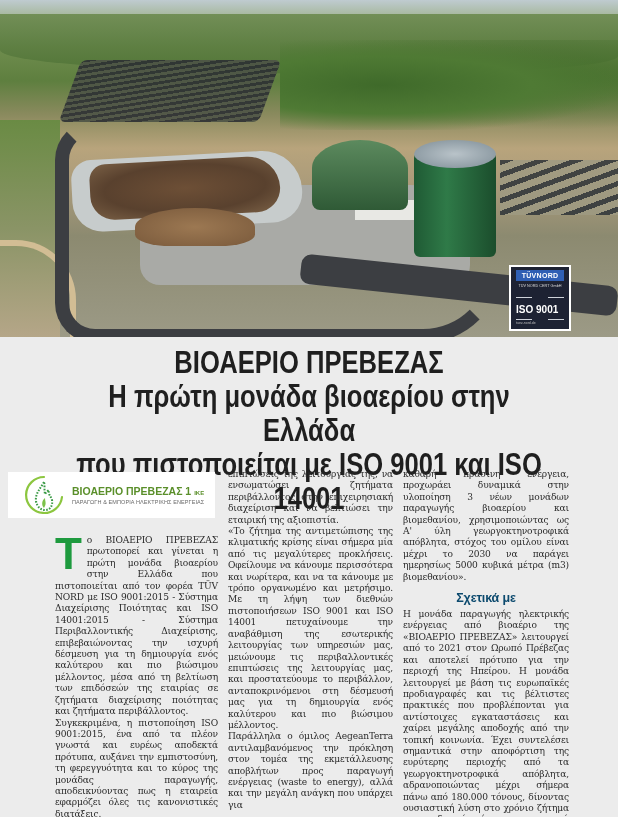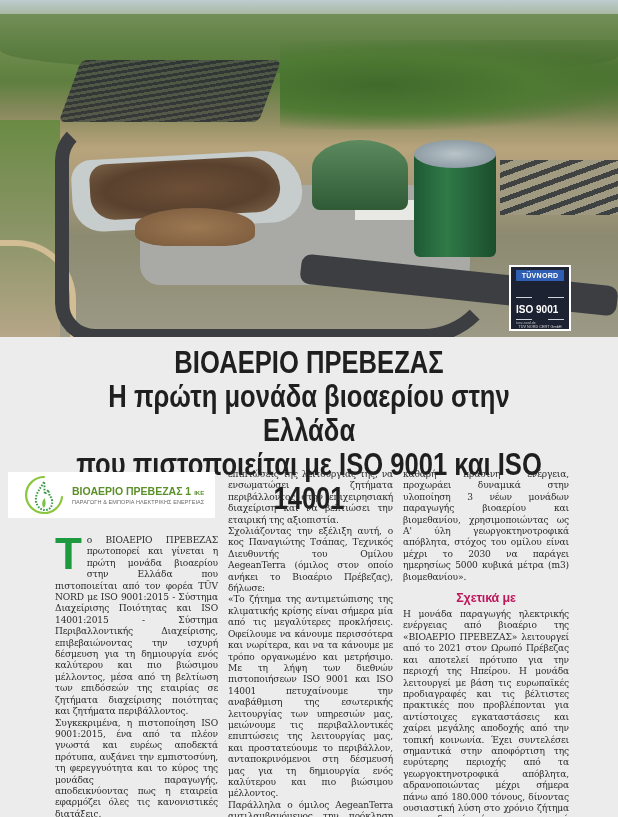--- a/index.html
+++ b/index.html
@@ -36,21 +36,21 @@
   .photo .dome { position:absolute; left:312px; top:140px; width:96px; height:70px; background: linear-gradient(180deg,#5c8a5e,#2f5a36); border-radius: 50% 50% 8px 8px / 40% 40% 8px 8px; }
   .photo .tank { position:absolute; left:414px; top:152px; width:82px; height:105px; background: linear-gradient(90deg,#1f5a34,#2f7a48 40%,#1b4d2c); border-radius: 6px; }
   .photo .tank-top { position:absolute; left:414px; top:140px; width:82px; height:28px; background: radial-gradient(ellipse,#b9c3c9,#7e8d96); border-radius: 50%; }
   .photo .bldg { position:absolute; left:355px; top:200px; width:70px; height:20px; background:#e8e8e4; }
   .photo .green-strip { position:absolute; left:0; top:120px; width:60px; height:217px; background: linear-gradient(180deg,#6a8b44,#8a9466 50%,#b5a688); }
   .photo .dirt { position:absolute; left:0; top:240px; width:70px; height:97px; border: 6px solid #d2bd94; border-left:none; border-bottom:none; border-radius: 0 60px 0 0; }
   .badges { position:absolute; right:47px; top:265px; display:flex; gap:6px; }
   .badge {
     width: 62px; height: 66px; background:#1d2233; border:2px solid #fff; box-sizing:border-box;
     display:flex; flex-direction:column; align-items:center; position:relative;
-    font-family: "Liberation Sans", sans-serif; color:#fff;justify-content:space-between;
+    font-family: "Liberation Sans", sans-serif; color:#fff;
   }
   .badge .brand { margin-top:3px; background:#2f5fb4; font-size:7px; font-weight:bold; padding:2px 6px; letter-spacing:.3px; }
   .badge .sub { font-size:3.8px; margin-top:3px; color:#d8d8d8; white-space:nowrap; }
   .badge .line { position:absolute; height:1px; background:#cfd3da; width:16px; }
   .badge .iso { position:absolute; left:5px; top:37px; font-size:10px; font-weight:bold; white-space:nowrap; }
   .badge .url { position:absolute; left:5px; bottom:4px; font-size:3.5px; color:#bbb; }
 
   
   .headline {
     position:absolute; left:0; top:345px; width:618px; text-align:center;
@@ -78,21 +78,21 @@
   }
   .col p { margin:0; text-indent:0; }
   .col1 { left:55px; top:535px; width:163px; }
   .col2 { left:228px; top:469px; width:165px; }
   .col3 { left:403px; top:469px; width:166px; }
   .dropcap {
     float:left; font-family:"Liberation Sans", sans-serif; font-weight:bold; color:#1e9a3e;
     font-size:44px; line-height:36px; margin:1px 5px 0 0; height:40px;
   }
   .subhead {
-    text-align:center; font-family:"Liberation Sans", sans-serif; font-weight:bold; color:#be185d;
+    text-align:center; font-family:"Liberation Sans", sans-serif; font-weight:bold; color:#0c4a6e;
     font-size:12.5px; line-height:13px; margin:9px 0 4px 0;
   }
 </style>
 </head>
 <body>
 
 <div class="photo">
   <div class="hills"></div>
   <div class="forest"></div>
   <div class="solar1"></div>
@@ -146,21 +146,20 @@
 
 <div class="col col1">
   <span class="dropcap">Τ</span>
   <p>ο ΒΙΟΑΕΡΙΟ ΠΡΕΒΕΖΑΣ πρωτοπορεί και γίνεται η πρώτη μονάδα βιοαερίου στην Ελλάδα που πιστοποιείται από τον φορέα TÜV NORD με ISO 9001:2015 - Σύστημα Διαχείρισης Ποιότητας και ISO 14001:2015 - Σύστημα Περιβαλλοντικής Διαχείρισης, επιβεβαιώνοντας την ισχυρή δέσμευση για τη δημιουργία ενός καλύτερου και πιο βιώσιμου μέλλοντος, μέσα από τη βελτίωση των επιδόσεών της εταιρίας σε ζητήματα διαχείρισης ποιότητας και ζητήματα περιβάλλοντος.</p>
   <p>Συγκεκριμένα, η πιστοποίηση ISO 9001:2015, ένα από τα πλέον γνωστά και ευρέως αποδεκτά πρότυπα, αυξάνει την εμπιστοσύνη, τη φερεγγυότητα και το κύρος της μονάδας παραγωγής, αποδεικνύοντας πως η εταιρεία εφαρμόζει όλες τις κανονιστικές διατάξεις.</p>
 
 </div>
 
 <div class="col col2">
   <p>επιπτώσεις της λειτουργίας της, να ενσωματώσει ζητήματα περιβάλλοντος στην επιχειρησιακή διαχείριση και να βελτιώσει την εταιρική της αξιοπιστία.</p>
-  <p>Σχολιάζοντας την εξέλιξη αυτή, ο κος Παναγιώτης Τσάπας, Τεχνικός Διευθυντής του Ομίλου AegeanTerra (όμιλος στον οποίο ανήκει το Βιοαέριο Πρέβεζας), δήλωσε:</p>
   <p>«Το ζήτημα της αντιμετώπισης της κλιματικής κρίσης είναι σήμερα μία από τις μεγαλύτερες προκλήσεις. Οφείλουμε να κάνουμε περισσότερα και νωρίτερα, και να τα κάνουμε με τρόπο οργανωμένο και μετρήσιμο. Με τη λήψη των διεθνών πιστοποιήσεων ISO 9001 και ISO 14001 πετυχαίνουμε την αναβάθμιση της εσωτερικής λειτουργίας των υπηρεσιών μας, μειώνουμε τις περιβαλλοντικές επιπτώσεις της λειτουργίας μας, και προστατεύουμε το περιβάλλον, ανταποκρινόμενοι στη δέσμευσή μας για τη δημιουργία ενός καλύτερου και πιο βιώσιμου μέλλοντος.</p>
   <p>Παράλληλα ο όμιλος AegeanTerra αντιλαμβανόμενος την πρόκληση στον τομέα της εκμετάλλευσης αποβλήτων προς παραγωγή ενέργειας (waste to energy), αλλά και την μεγάλη ανάγκη που υπάρχει για</p>
 </div>
 
 <div class="col col3">
   <p>καθαρή πράσινη ενέργεια, προχωράει δυναμικά στην υλοποίηση 3 νέων μονάδων παραγωγής βιοαερίου και βιομεθανίου, χρησιμοποιώντας ως Α' ύλη γεωργοκτηνοτροφικά απόβλητα, στόχος του ομίλου είναι μέχρι το 2030 να παράγει ημερησίως 5000 κυβικά μέτρα (m3) βιομεθανίου».</p>
   <div class="subhead">
     <div>Σχετικά με</div>
   </div>
   <p>Η μονάδα παραγωγής ηλεκτρικής ενέργειας από βιοαέριο της «ΒΙΟΑΕΡΙΟ ΠΡΕΒΕΖΑΣ» λειτουργεί από το 2021 στον Ωρωπό Πρέβεζας και αποτελεί πρότυπο για την περιοχή της Ηπείρου. Η μονάδα λειτουργεί με βάση τις ευρωπαϊκές προδιαγραφές και τις βέλτιστες πρακτικές που προβλέπονται για αντίστοιχες εγκαταστάσεις και χαίρει μεγάλης αποδοχής από την τοπική κοινωνία. Έχει συντελέσει σημαντικά στην αποφόρτιση της ευρύτερης περιοχής από τα γεωργοκτηνοτροφικά απόβλητα, αδρανοποιώντας μέχρι σήμερα πάνω από 180.000 τόνους, δίνοντας ουσιαστική λύση στο χρόνιο ζήτημα της διαχείρισής τους, ενώ παράλληλα παρέχει καθαρή πράσινη ενέργεια στο ηλεκτρικό δίκτυο και προάγει την κυκλική οικονομία.</p>

